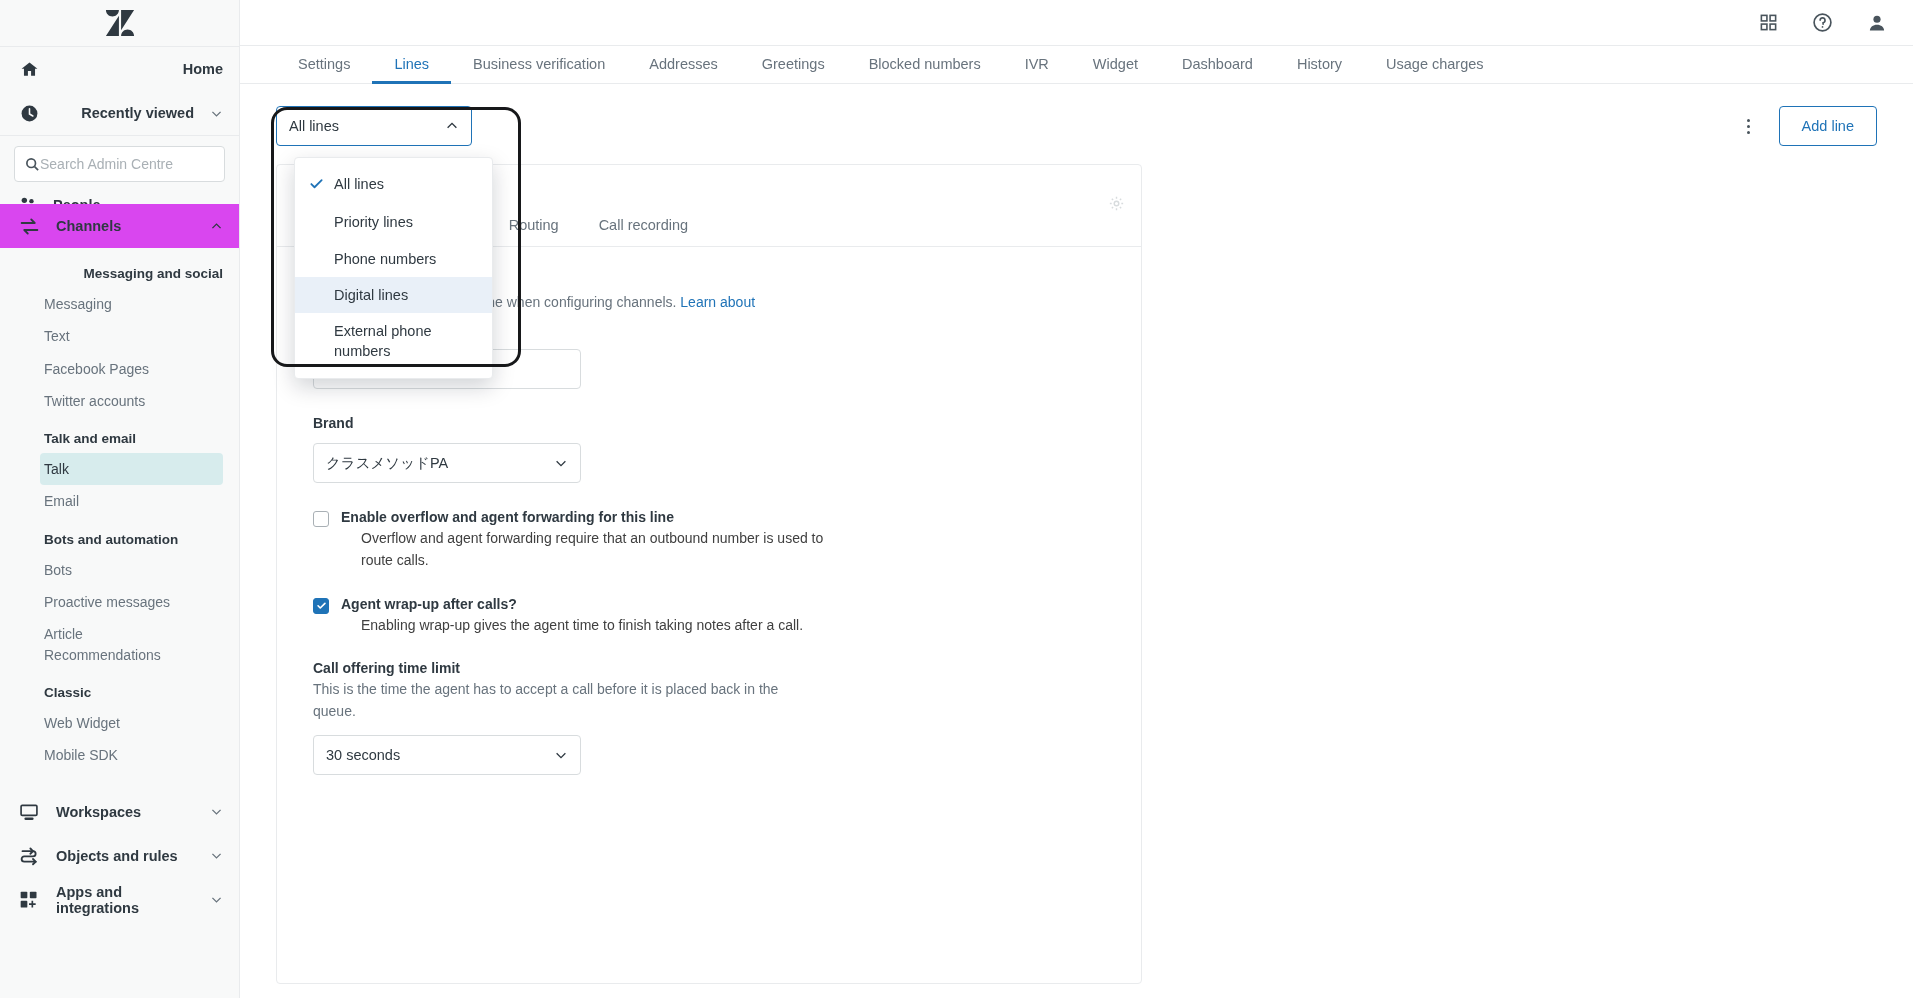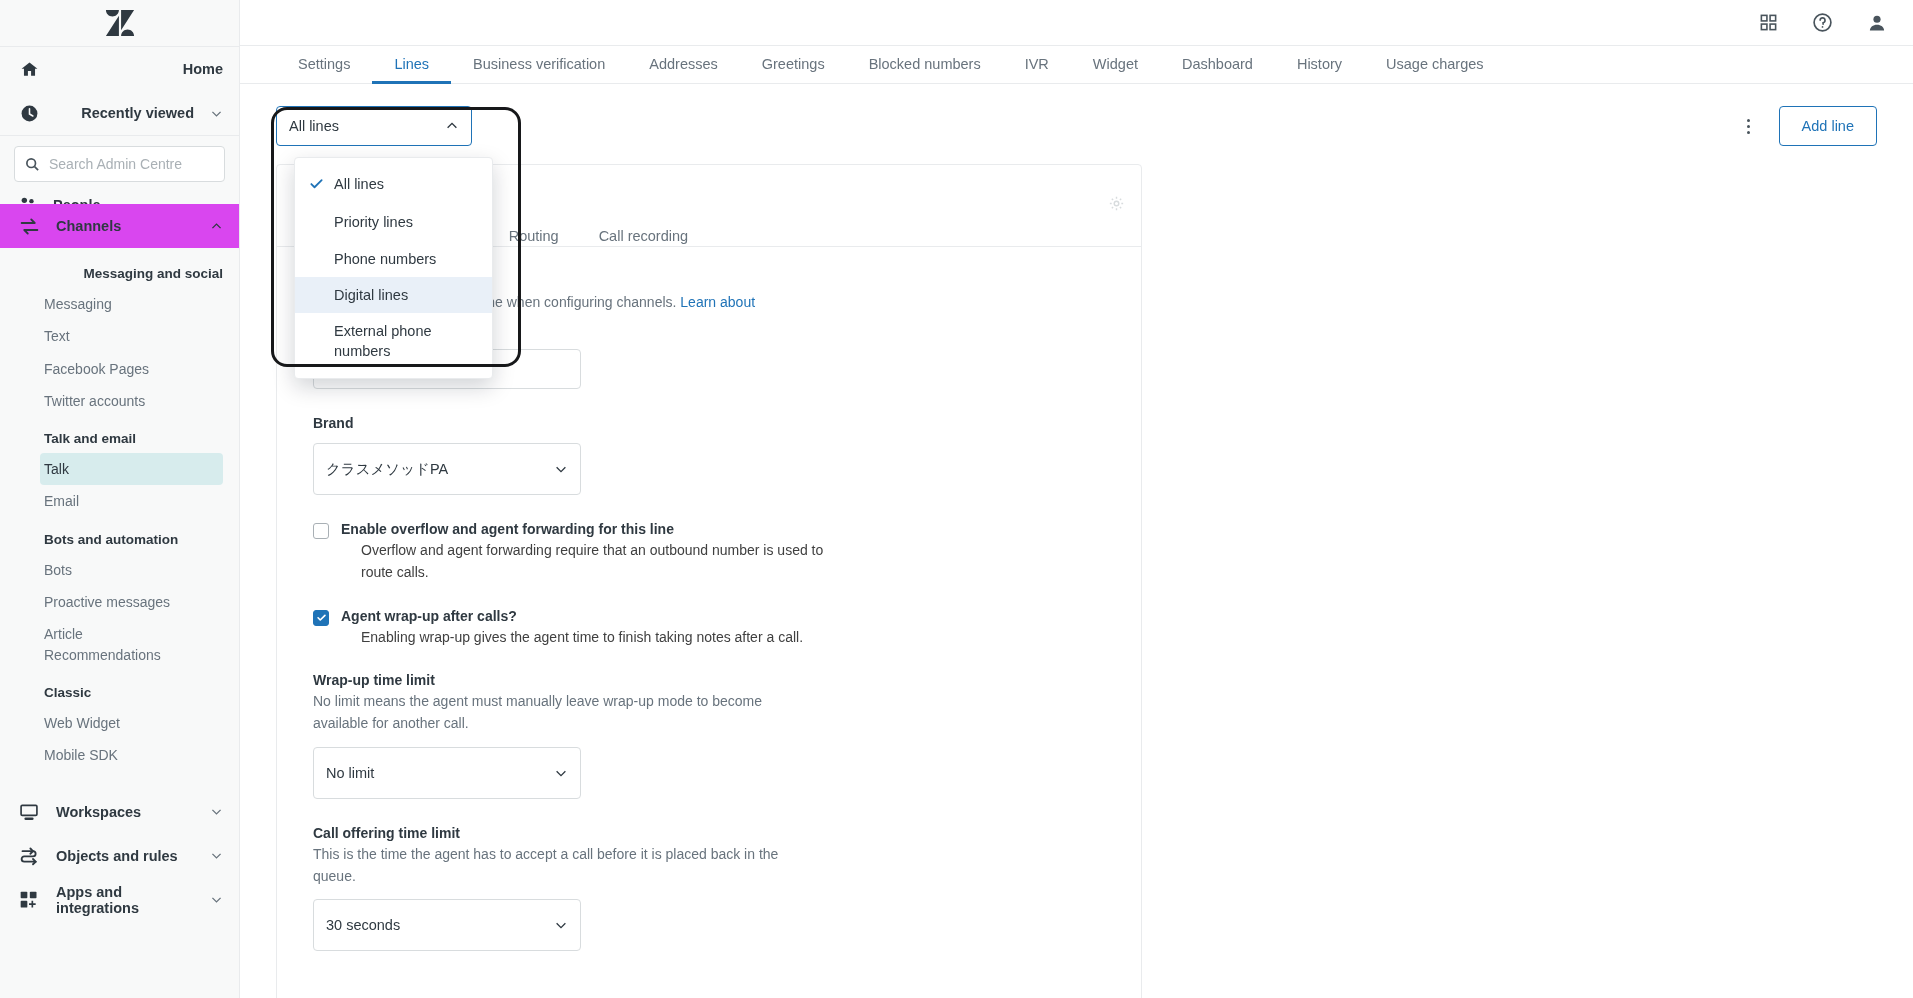--- a/index.html
+++ b/index.html
@@ -30,21 +30,21 @@
     cursor: pointer; position: relative;
   }
   .nav-row .ico { width: 22px; height: 22px; flex: 0 0 22px; display:flex; align-items:center; justify-content:center; }
   .nav-row .lbl { flex: 1; }
   .chev { width: 13px; height: 13px; flex: 0 0 13px; color: #68737d; }
   .nav-row.active { background: #d946ef; }
   .nav-divider { border-top: 1px solid #e9ebed; }
 
   .search-wrap { padding: 10px 14px 8px 14px; }
   .search-box {
-    display: flex; align-items: center; gap: 9px;
+    display: flex; align-items: center; 
     height: 36px; background: #fff;
     border: 1px solid #d8dcde; border-radius: 4px;
     padding: 0 10px;
   }
   .search-box .ph { color: #a9b0b5; font-size: 14px; }
 
   
   .clipped-row {
     height: 14px; overflow: hidden; position: relative;
     padding: 0 16px 0 18px; display:flex; align-items:flex-end; gap:16px;
@@ -124,36 +124,36 @@
     position: relative; min-height: 820px;
   }
   .card-gear { position: absolute; right: 16px; top: 30px; color: #d8dcde; cursor: pointer; }
   .card-tabs {
     display: flex; gap: 0; padding: 48px 0 0 18px;
     border-bottom: 1px solid #e9ebed; height: 82px; align-items: flex-end;
   }
   .ctab {
     font-size: 14.5px; color: #68737d; cursor: pointer;
     padding: 0 20px 11px 20px; border-bottom: 3px solid transparent;
-    position: relative; top: 12px; white-space: nowrap;
+    position: relative; top: 1px; white-space: nowrap;
   }
   .ctab.active { color: #1f73b7; border-bottom-color: #1f73b7; }
 
   .card-body { padding: 26px 36px 40px 36px; }
   .f-label { font-size: 14px; font-weight: 700; color: #2f3941; margin-bottom: 3px; }
   .f-hint { font-size: 14px; color: #68737d; line-height: 1.55; max-width: 500px; }
   .f-hint a { color: #1f73b7; text-decoration: none; }
   .ext-ico { display: inline-block; vertical-align: -2px; margin-left: 1px; }
   .f-input {
     width: 268px; height: 40px; border: 1px solid #d8dcde; border-radius: 4px;
     padding: 0 12px; font-size: 14.5px; color: #2f3941;
     font-family: inherit; background: #fff; margin-top: 12px;
   }
   .f-select {
-    width: 268px; height: 52px; border: 1px solid #d8dcde; border-radius: 4px;
+    width: 268px; height: 40px; border: 1px solid #d8dcde; border-radius: 4px;
     padding: 0 12px; font-size: 14.5px; color: #2f3941; background: #fff;
     display: flex; align-items: center; justify-content: space-between;
     margin-top: 12px; cursor: pointer;
   }
   .field { margin-bottom: 26px; }
   .check-row { display: flex; gap: 12px; margin-bottom: 24px; }
   .cb {
     width: 16px; height: 16px; border: 1px solid #a9b0b5; border-radius: 3px;
     background: #fff; flex: 0 0 16px; margin-top: 2px; cursor: pointer;
   }
@@ -428,30 +428,20 @@
             <svg width="11" height="11" viewBox="0 0 16 16" fill="none" stroke="#fff" stroke-width="2.4" stroke-linecap="round" stroke-linejoin="round">
                 <path d="M3 8.4l3.2 3.2L13 4.8"></path>
               </svg>
           </span>
           <div>
             <div class="cb-title">Agent wrap-up after calls?</div>
             <div class="cb-desc">Enabling wrap-up gives the agent time to finish taking notes after a call.</div>
           </div>
         </div>
 
-        <div class="field">
-          <div class="f-label">Wrap-up time limit</div>
-          <div class="f-hint">No limit means the agent must manually leave wrap-up mode to become available for another call.</div>
-          <div class="f-select">
-            <span>No limit</span>
-            <svg width="14" height="14" viewBox="0 0 16 16" fill="none" stroke="#2f3941" stroke-width="1.5">
-                <path d="M3 6l5 5 5-5"></path>
-              </svg>
-          </div>
-        </div>
 
         <div class="field">
           <div class="f-label">Call offering time limit</div>
           <div class="f-hint">This is the time the agent has to accept a call before it is placed back in the queue.</div>
           <div class="f-select">
             <span>30 seconds</span>
             <svg width="14" height="14" viewBox="0 0 16 16" fill="none" stroke="#2f3941" stroke-width="1.5">
                 <path d="M3 6l5 5 5-5"></path>
               </svg>
           </div>

